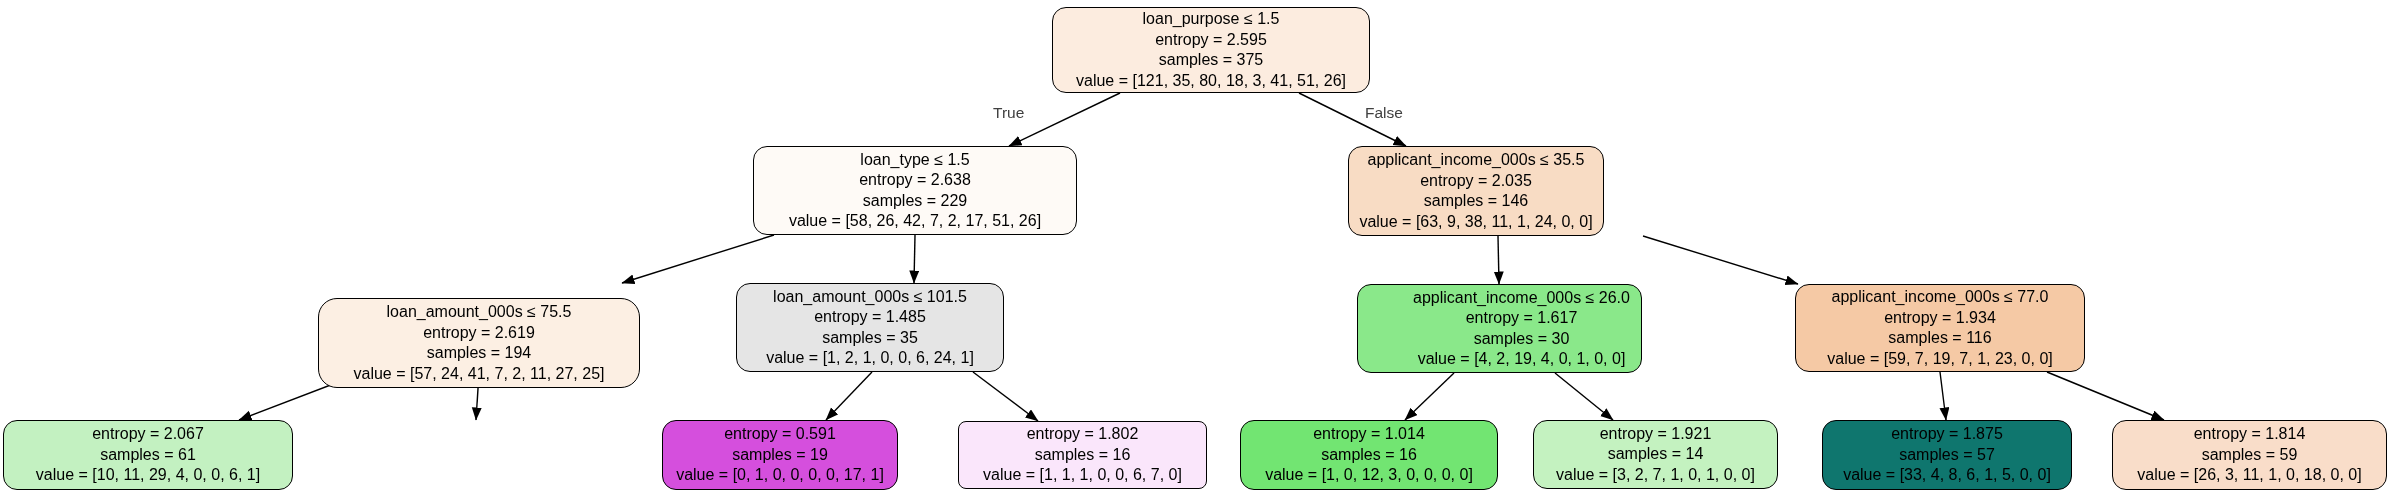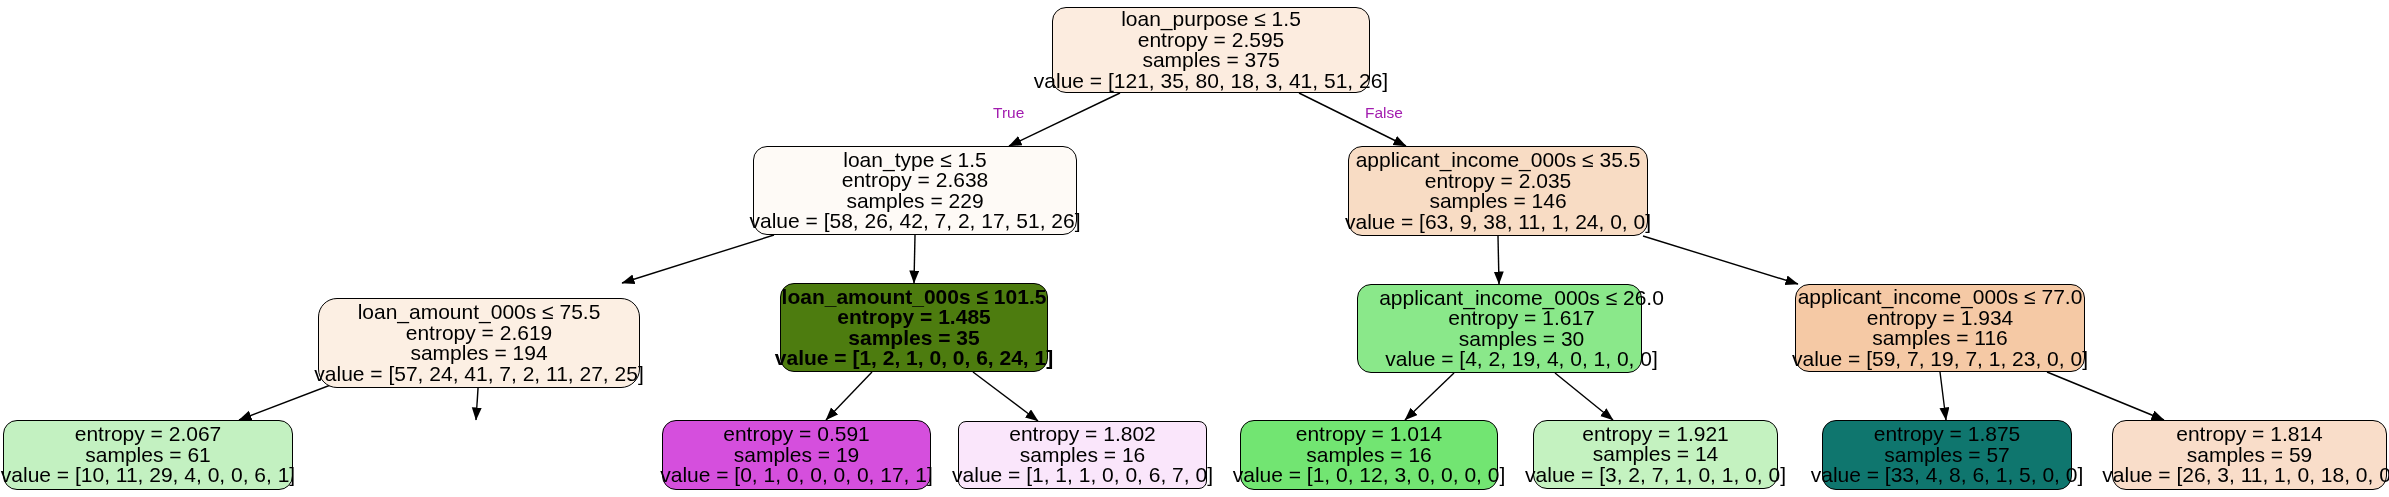--- a/index.html
+++ b/index.html
@@ -21,28 +21,28 @@
     position: absolute;
     box-sizing: border-box;
     border: 1.5px solid #000000;
     border-radius: 14px;
     display: flex;
     flex-direction: column;
     justify-content: center;
     align-items: center;
     text-align: center;
     color: #000000;
-    font-size: 21px;
+    font-size: 16px;
     line-height: 20.5px;
     white-space: nowrap;
   }
   .edge-label {
     position: absolute;
     font-size: 15.5px;
-    color: #a21caf;
+    color: #404040;
     white-space: nowrap;
   }
 </style>
 </head>
 <body>
 
 <div id="canvas">
 
   <svg id="edges">
     <defs>
@@ -75,34 +75,34 @@
     <div>samples = 375</div>
     <div>value = [121, 35, 80, 18, 3, 41, 51, 26]</div>
   </div>
 
   <div class="node" style="left: 753px; top: 146px; width: 324px; height: 89px; background-color: rgb(254, 250, 246);">
     <div>loan_type ≤ 1.5</div>
     <div>entropy = 2.638</div>
     <div>samples = 229</div>
     <div>value = [58, 26, 42, 7, 2, 17, 51, 26]</div>
   </div>
-  <div class="node" style="left: 1348px; top: 146px; width: 300px; height: 90px; background-color: rgb(248, 220, 196);">
+  <div class="node" style="left: 1348px; top: 146px; width: 256px; height: 90px; background-color: rgb(248, 220, 196);">
     <div>applicant_income_000s ≤ 35.5</div>
     <div>entropy = 2.035</div>
     <div>samples = 146</div>
     <div>value = [63, 9, 38, 11, 1, 24, 0, 0]</div>
   </div>
 
   <div class="node" style="left: 318px; top: 298px; width: 322px; height: 90px; background-color: rgb(252, 239, 227); border-radius: 19px;">
     <div>loan_amount_000s ≤ 75.5</div>
     <div>entropy = 2.619</div>
     <div>samples = 194</div>
     <div>value = [57, 24, 41, 7, 2, 11, 27, 25]</div>
   </div>
-  <div class="node" style="left: 780px; top: 283px; width: 268px; height: 89px; background-color: #4d7c0f; font-weight: bold;">
+  <div class="node" style="left: 736px; top: 283px; width: 268px; height: 89px; background-color: #e5e5e5;">
     <div>loan_amount_000s ≤ 101.5</div>
     <div>entropy = 1.485</div>
     <div>samples = 35</div>
     <div>value = [1, 2, 1, 0, 0, 6, 24, 1]</div>
   </div>
   <div class="node" style="left: 1357px; top: 284px; width: 285px; height: 89px; background-color: rgb(138, 232, 138); padding-left: 44px;">
     <div>applicant_income_000s ≤ 26.0</div>
     <div>entropy = 1.617</div>
     <div>samples = 30</div>
     <div>value = [4, 2, 19, 4, 0, 1, 0, 0]</div>
@@ -112,21 +112,21 @@
     <div>entropy = 1.934</div>
     <div>samples = 116</div>
     <div>value = [59, 7, 19, 7, 1, 23, 0, 0]</div>
   </div>
 
   <div class="node" style="left: 3px; top: 420px; width: 290px; height: 70px; background-color: rgb(195, 241, 193);">
     <div>entropy = 2.067</div>
     <div>samples = 61</div>
     <div>value = [10, 11, 29, 4, 0, 0, 6, 1]</div>
   </div>
-  <div class="node" style="left: 662px; top: 420px; width: 269px; height: 70px; background-color: rgb(213, 79, 221);">
+  <div class="node" style="left: 662px; top: 420px; width: 236px; height: 70px; background-color: rgb(213, 79, 221);">
     <div>entropy = 0.591</div>
     <div>samples = 19</div>
     <div>value = [0, 1, 0, 0, 0, 0, 17, 1]</div>
   </div>
   <div class="node" style="left: 958px; top: 421px; width: 249px; height: 68px; background-color: rgb(250, 230, 251); border-radius: 8px;">
     <div>entropy = 1.802</div>
     <div>samples = 16</div>
     <div>value = [1, 1, 1, 0, 0, 6, 7, 0]</div>
   </div>
   <div class="node" style="left: 1240px; top: 420px; width: 258px; height: 70px; background-color: rgb(114, 229, 114);">

